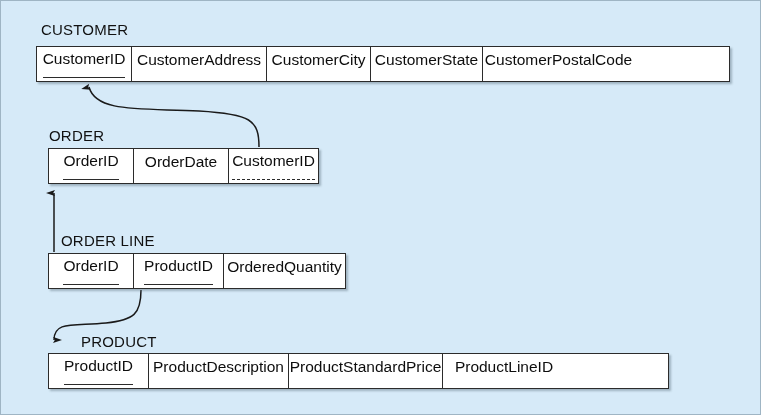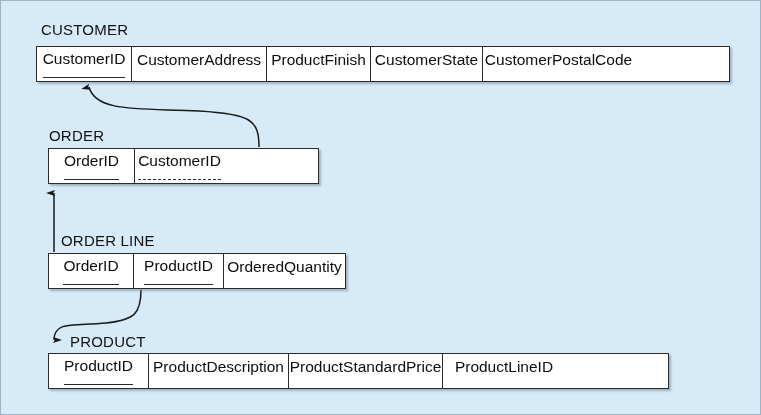--- a/index.html
+++ b/index.html
@@ -81,54 +81,57 @@
 
   <div class="rel-label" style="left:40px; top:20px;">CUSTOMER</div>
   <div class="relation" style="left:35px; top:45px; width:694px; height:36px;">
     <div class="attr pk" style="width:95px;">
       <span class="txt">CustomerID</span>
     </div>
     <div class="attr" style="width:135px;">
       <span class="txt">CustomerAddress</span>
     </div>
     <div class="attr" style="width:104px;">
-      <span class="txt">ProductFinish</span>
+      <span class="txt">CustomerCity</span>
     </div>
     <div class="attr" style="width:112px;">
       <span class="txt">CustomerState</span>
     </div>
     <div class="attr" style="width:151px;">
       <span class="txt">CustomerPostalCode</span>
     </div>
   </div>
 
   <div class="rel-label" style="left:48px; top:126px;">ORDER</div>
   <div class="relation" style="left:47px; top:147px; width:271px; height:36px;">
     <div class="attr pk" style="width:86px;">
       <span class="txt">OrderID</span>
+    </div>
+    <div class="attr" style="width:96px;">
+      <span class="txt">OrderDate</span>
     </div>
     <div class="attr fk" style="width:89px;">
       <span class="txt">CustomerID</span>
     </div>
   </div>
 
   <div class="rel-label" style="left:60px; top:231px;">ORDER LINE</div>
   <div class="relation" style="left:47px; top:252px; width:298px; height:36px;">
     <div class="attr pk" style="width:86px;">
       <span class="txt">OrderID</span>
     </div>
     <div class="attr pk" style="width:91px;">
       <span class="txt">ProductID</span>
     </div>
     <div class="attr" style="width:121px;">
       <span class="txt">OrderedQuantity</span>
     </div>
   </div>
 
-  <div class="rel-label" style="left:69px; top:332px;">PRODUCT</div>
+  <div class="rel-label" style="left:80px; top:332px;">PRODUCT</div>
   <div class="relation" style="left:47px; top:352px; width:621px; height:36px;">
     <div class="attr pk" style="width:100px;">
       <span class="txt">ProductID</span>
     </div>
     <div class="attr" style="width:140px;">
       <span class="txt">ProductDescription</span>
     </div>
     <div class="attr" style="width:154px;">
       <span class="txt">ProductStandardPrice</span>
     </div>

